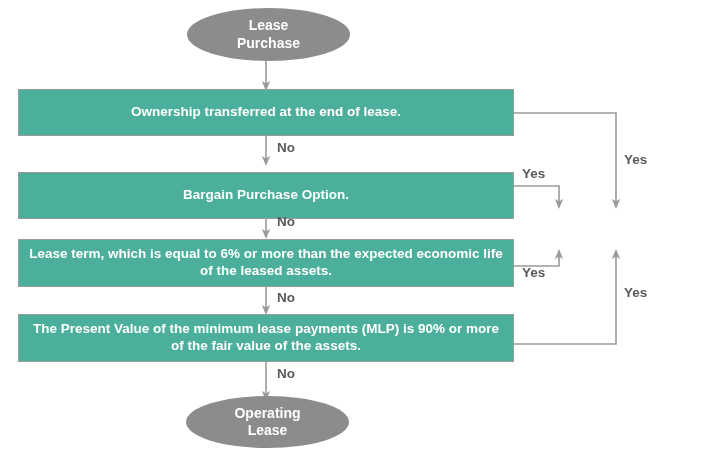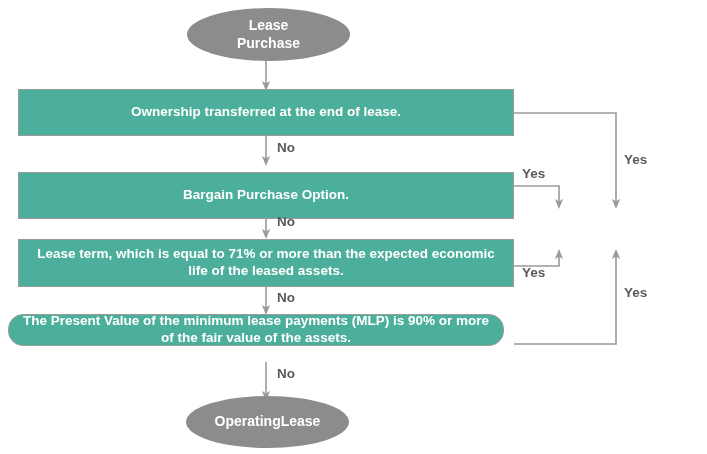--- a/index.html
+++ b/index.html
@@ -94,29 +94,29 @@
 
   <div class="node decision-box" style="left:18px; top:89px; width:496px; height:47px;">
     <span>Ownership transferred at the end of lease.</span>
   </div>
 
   <div class="node decision-box" style="left:18px; top:164px; width:496px; height:47px;margin-top:8px;">
     <span>Bargain Purchase Option.</span>
   </div>
 
   <div class="node decision-box" style="left:18px; top:239px; width:496px; height:48px;">
-    <span>Lease term, which is equal to 71% or more than the expected economic life of the leased assets.</span>
+    <span>Lease term, which is equal to 6% or more than the expected economic life of the leased assets.</span>
   </div>
 
-  <div class="node decision-box" style="left:8px; top:314px; width:496px; height:32px;border-radius:15px;">
+  <div class="node decision-box" style="left:18px; top:314px; width:496px; height:48px;">
     <span>The Present Value of the minimum lease payments (MLP) is 90% or more of the fair value of the assets.</span>
   </div>
 
 
-  <div class="node terminal-ellipse" style="left:186px; top:396px; width:163px; height:52px; flex-direction:row;">
+  <div class="node terminal-ellipse" style="left:186px; top:396px; width:163px; height:52px; flex-direction:column;">
     <span>Operating</span>
     <span>Lease</span>
   </div>
 
   <span class="edge-label" style="left:277px; top:140px;">No</span>
   <span class="edge-label" style="left:277px; top:214px;">No</span>
   <span class="edge-label" style="left:277px; top:290px;">No</span>
   <span class="edge-label" style="left:277px; top:366px;">No</span>
 
   <span class="edge-label" style="left:624px; top:152px;">Yes</span>

